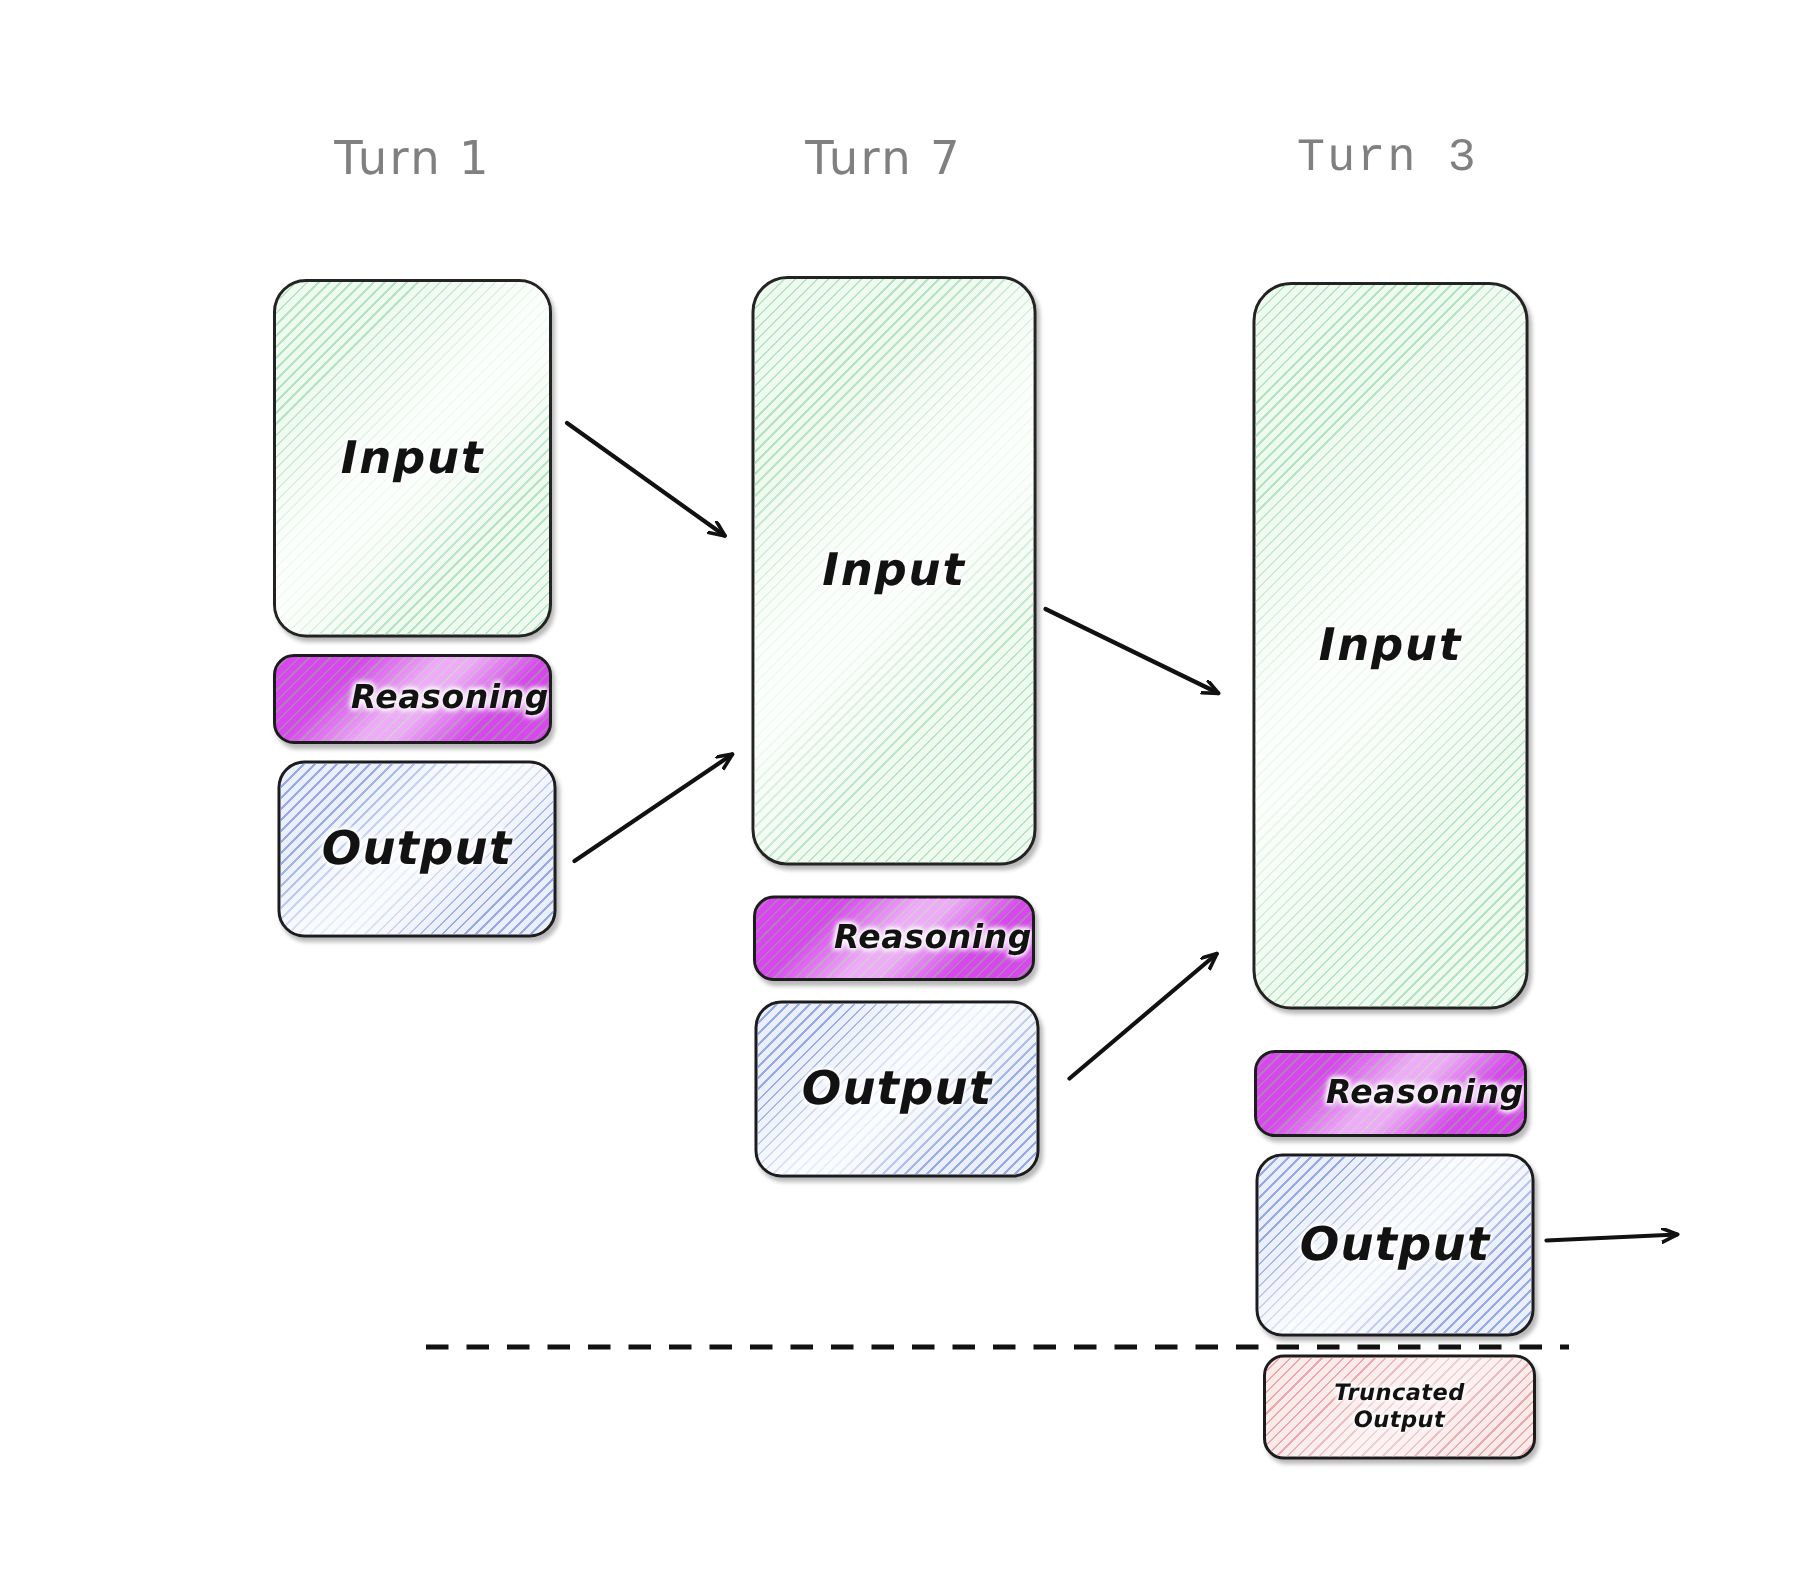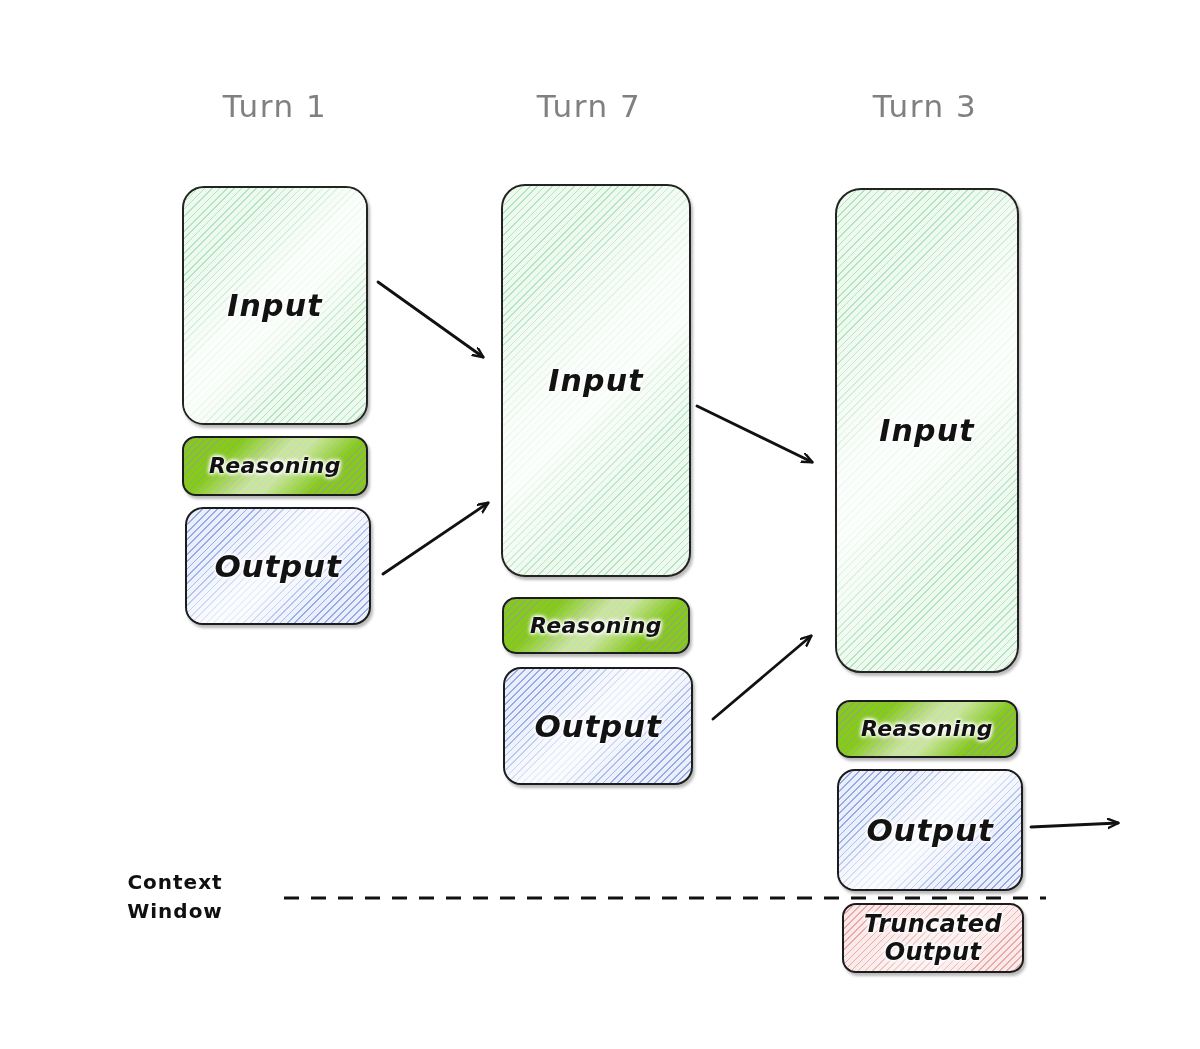--- a/index.html
+++ b/index.html
@@ -95,22 +95,23 @@
   .box.green::before {
     background: repeating-linear-gradient(
         -45deg,
         #8fd7a0 0px, #8fd7a0 1.1px,
         rgba(255,255,255,0) 1.1px, rgba(255,255,255,0) 5.2px);
     opacity: .62;
   }
 
   
   .box.gray {
-    background: #84cc16;
+    background: #d946ef;
     border-color: #1c1c1c;
+    justify-content: flex-end;
   }
   .box.gray::before {
     background: repeating-linear-gradient(
         -45deg,
         #9a9a9a 0px, #9a9a9a 1.1px,
         rgba(255,255,255,0) 1.1px, rgba(255,255,255,0) 5.0px);
     opacity: .72;
   }
   .box.gray::after {
     background: linear-gradient(135deg,
@@ -150,21 +151,21 @@
         rgba(255,255,255,0) 28%,
         rgba(255,255,255,0.45) 48%,
         rgba(255,255,255,0.45) 57%,
         rgba(255,255,255,0) 78%);
   }
 
   
   .t-input   { font-size: 30px; letter-spacing: 1.2px; }
   .t-reason  { font-size: 22px; letter-spacing: 0.4px; }
   .t-output  { font-size: 31px; letter-spacing: 0.8px; }
-  .t-trunc   { font-size: 24px; font-weight: 700; letter-spacing: 0.3px; }
+  .t-trunc   { font-size: 15px; font-weight: 700; letter-spacing: 0.3px; }
 
   
   .ctx-label {
     position: absolute;
     color: #101010;
     font-family: "DejaVu Sans", sans-serif;
     font-size: 20px;
     font-weight: 700;
     letter-spacing: 1px;
     line-height: 1.45;
@@ -203,21 +204,21 @@
 
     <path d="M713,719 L811,636" fill="none" stroke="#111111" stroke-width="2.8" stroke-linecap="round" marker-end="url(#ah)"></path>
 
     <path d="M1031,827 L1118,823" fill="none" stroke="#111111" stroke-width="2.8" stroke-linecap="round" marker-end="url(#ah)"></path>
 
     <line x1="284" y1="898" x2="1046" y2="898" stroke="#111111" stroke-width="3.2" stroke-dasharray="15 12" stroke-linecap="butt"></line>
   </svg>
 
   <div class="turn-label" style="left:275px; top:88px;">Turn 1</div>
   <div class="turn-label" style="left:589px; top:88px;">Turn 7</div>
-  <div class="turn-label" style="left:925px; top:88px;">Turn 3</div>
+  <div class="turn-label" style="left:925px; top:88px;font-family:Liberation Mono, monospace;">Turn 3</div>
 
   <div class="box green" style="left:182px; top:186px; width:186px; height:239px; border-radius:22px;">
     <span class="box-text t-input">Input</span>
   </div>
 
   <div class="box gray" style="left:182px; top:436px; width:186px; height:60px; border-radius:14px;">
     <span class="box-text t-reason">Reasoning</span>
   </div>
 
   <div class="box blue" style="left:185px; top:507px; width:186px; height:118px; border-radius:18px;">
@@ -246,16 +247,14 @@
 
   <div class="box blue" style="left:837px; top:769px; width:186px; height:122px; border-radius:18px;">
     <span class="box-text t-output">Output</span>
   </div>
 
   <div class="box red" style="left:842px; top:903px; width:182px; height:70px; border-radius:14px;">
     <span class="box-text t-trunc">Truncated
 Output</span>
   </div>
 
-  <div class="ctx-label" style="left:175px; top:868px;">Context
-Window</div>
 
 </div>
 
 </body></html>

